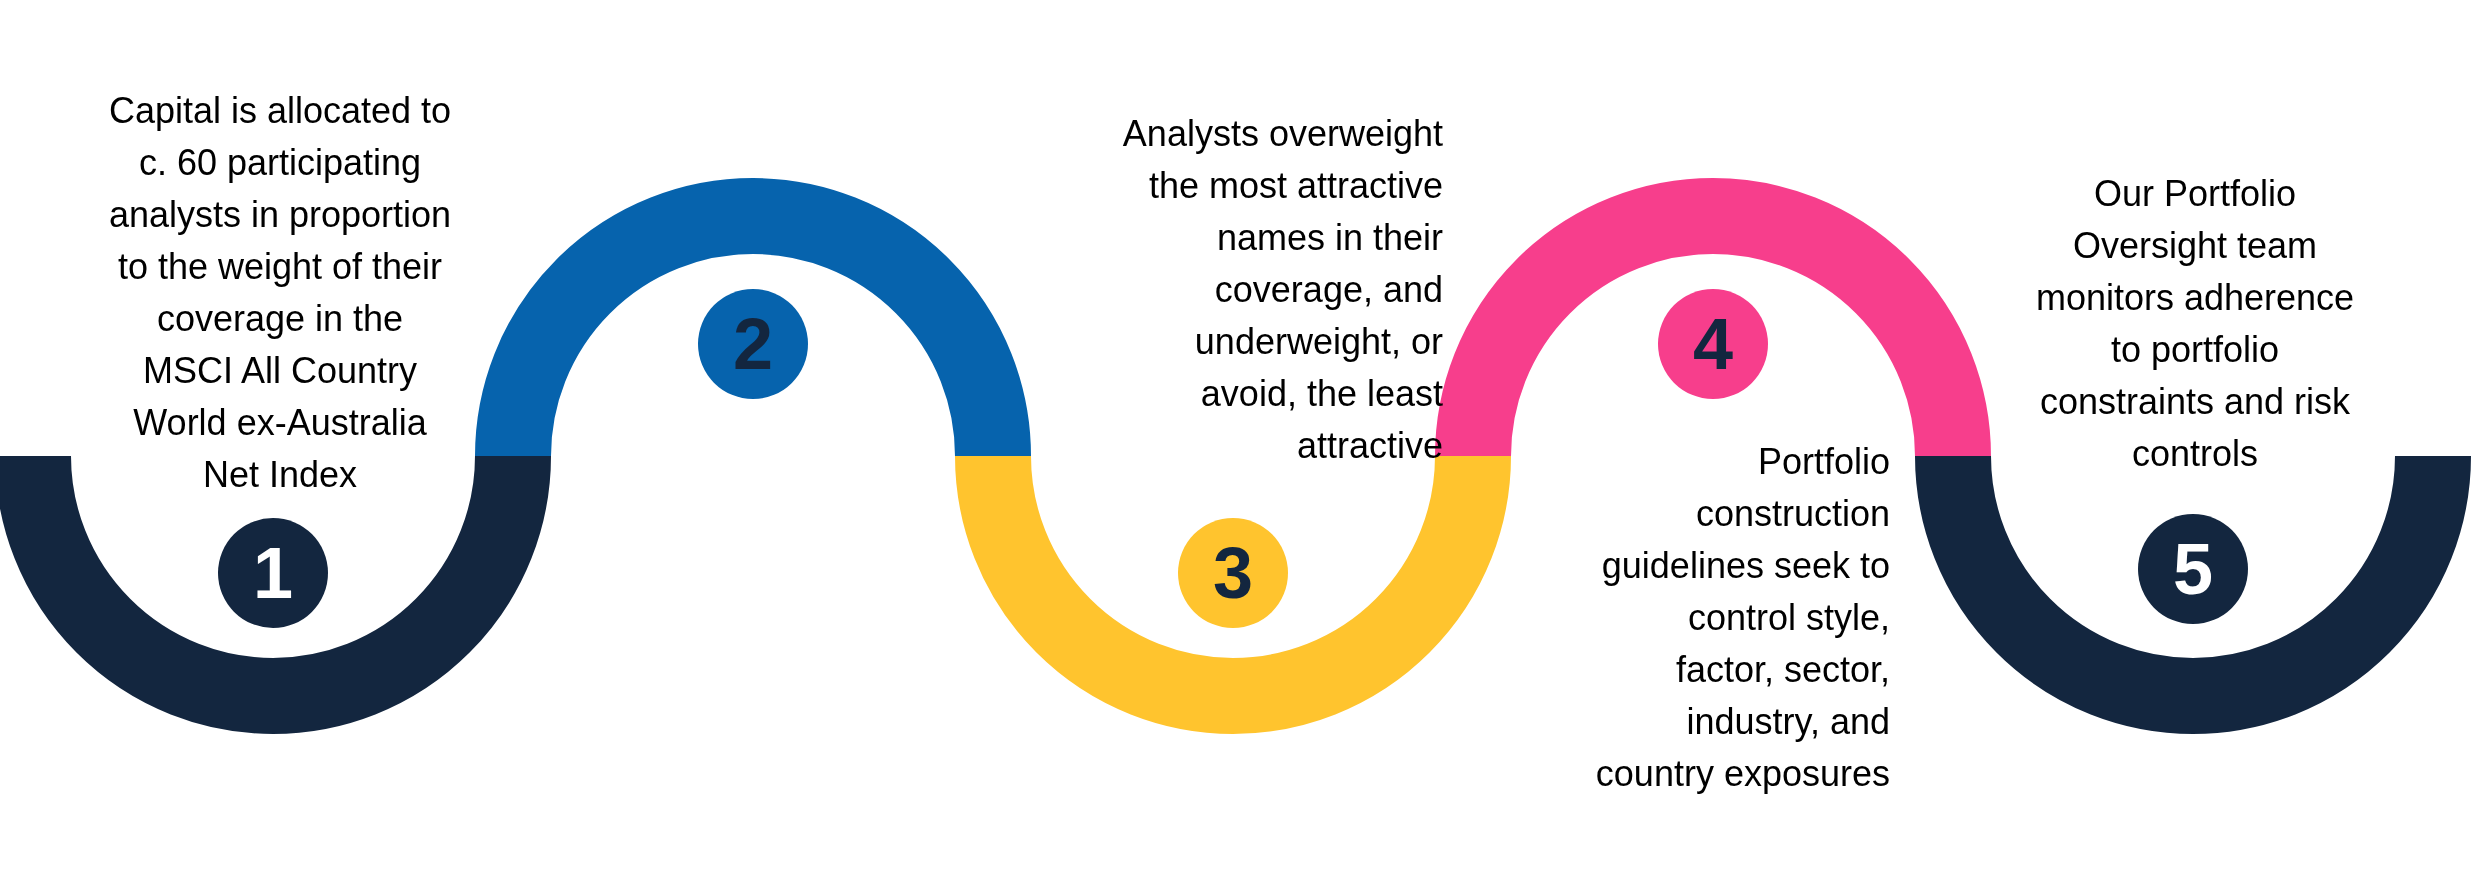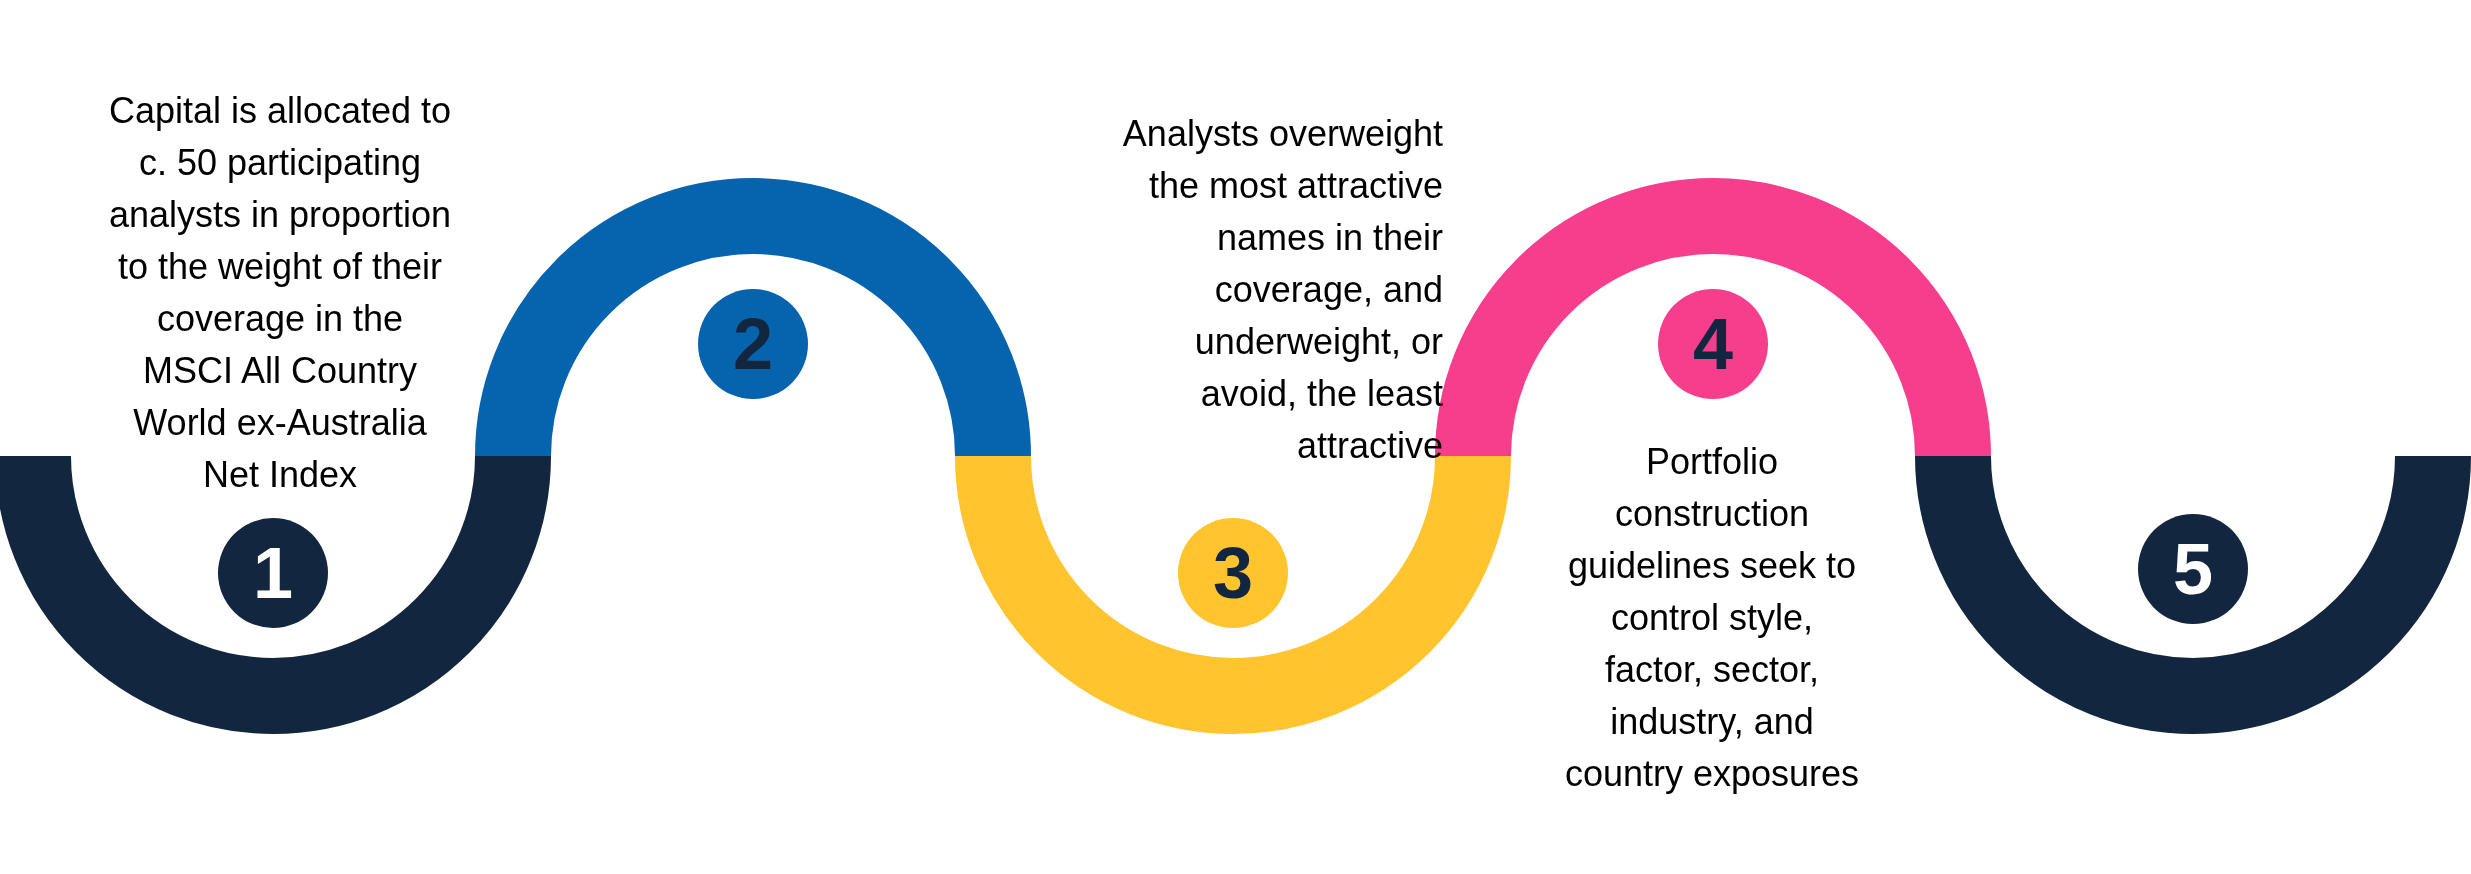--- a/index.html
+++ b/index.html
@@ -43,58 +43,64 @@
     white-space: pre-line;
   }
   .circle-1 { left: 218px;  top: 518px; }
   .circle-2 { left: 698px;  top: 289px; }
   .circle-3 { left: 1178px; top: 518px; }
   .circle-4 { left: 1658px; top: 289px; }
   .circle-5 { left: 2138px; top: 514px; }
   .text-1 { left: 50px;   top: 85px;  width: 460px; }
   .text-2 { left: 535px;  top: 436px; width: 440px; }
   .text-3 { left: 1023px; top: 108px; width: 420px; text-align: right; }
-  .text-4 { left: 1502px; top: 436px; width: 420px; }
+  .text-4 { left: 1470px; top: 436px; width: 420px; text-align: right; }
   .text-5 { left: 1975px; top: 168px; width: 440px; }
 </style>
 </head>
 <body>
 
 <div class="canvas">
 
   <svg class="wave-svg" viewBox="0 0 2471 874" aria-hidden="true">
     <path d="M 33 456 A 240 240 0 0 0 513 456" stroke="#13263F"></path>
     <path d="M 513 456 A 240 240 0 0 1 993 456" stroke="#0663AD"></path>
     <path d="M 993 456 A 240 240 0 0 0 1473 456" stroke="#FFC42E"></path>
     <path d="M 1473 456 A 240 240 0 0 1 1953 456" stroke="#F73E8C"></path>
     <path d="M 1953 456 A 240 240 0 0 0 2433 456" stroke="#13263F"></path>
   </svg>
 
   <div class="step-text text-1">Capital is allocated to
-c. 50 participating
+c. 60 participating
 analysts in proportion
 to the weight of their
 coverage in the
 MSCI All Country
 World ex-Australia
 Net Index</div>
   <div class="step-text text-3">Analysts overweight
 the most attractive
 names in their
 coverage, and
 underweight, or
 avoid, the least
 attractive</div>
   <div class="step-text text-4">Portfolio
 construction
 guidelines seek to
 control style,
 factor, sector,
 industry, and
 country exposures</div>
+  <div class="step-text text-5">Our Portfolio
+Oversight team
+monitors adherence
+to portfolio
+constraints and risk
+controls</div>
 
   <div class="step-circle circle-1" style="background: rgb(19, 38, 63); color: rgb(255, 255, 255);">
     <span>1</span>
   </div>
   <div class="step-circle circle-2" style="background: rgb(6, 99, 173); color: rgb(19, 38, 63);">
     <span>2</span>
   </div>
   <div class="step-circle circle-3" style="background: rgb(255, 196, 46); color: rgb(19, 38, 63);">
     <span>3</span>
   </div>

